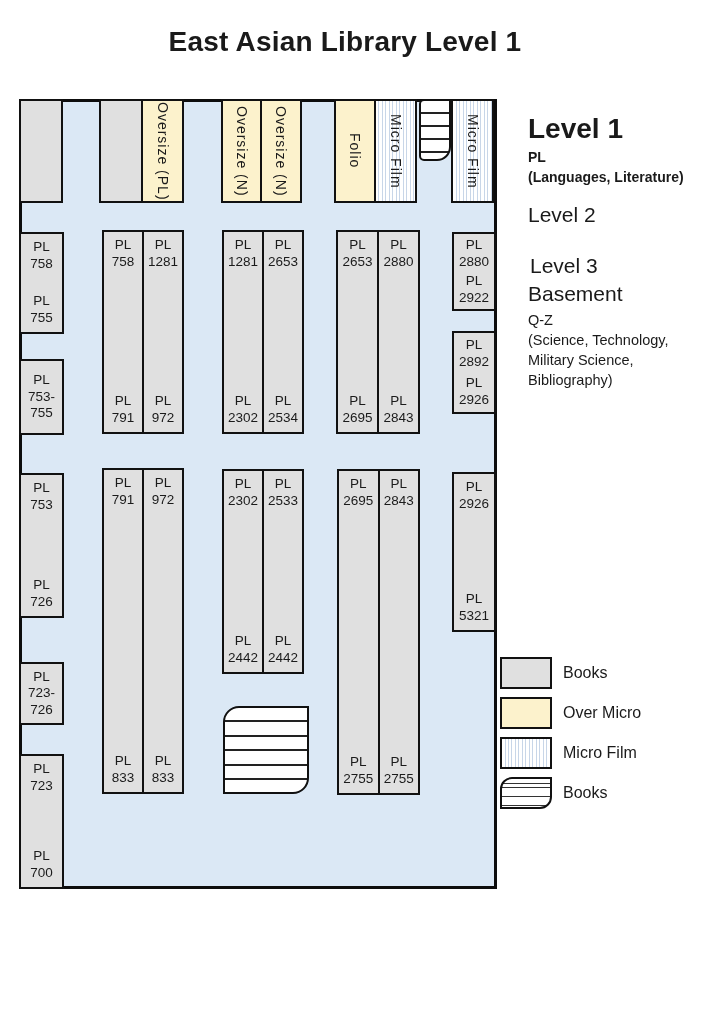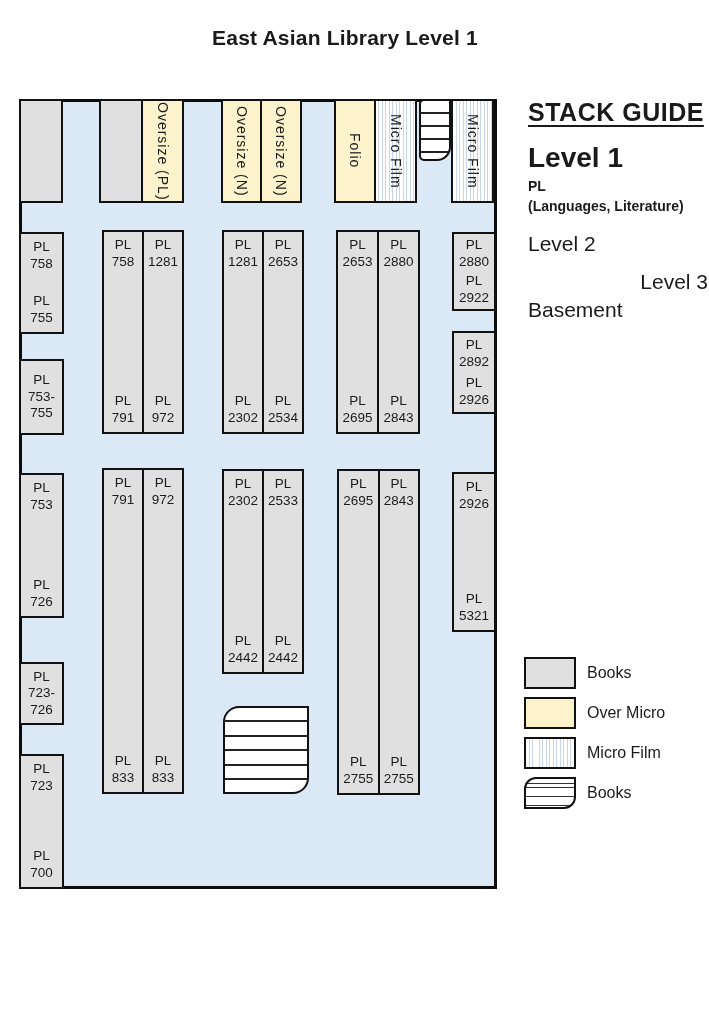--- a/index.html
+++ b/index.html
@@ -1,19 +1,19 @@
 <!DOCTYPE html>
 <html><head>
 <meta charset="utf-8">
 <style>
   html,body{margin:0;padding:0;background:#ffffff;}
   .page{position:relative;width:709px;height:1024px;background:#ffffff;overflow:hidden;
         font-family:"Liberation Sans",sans-serif;color:#1a1a1a;}
   .title{position:absolute;top:26px;left:0;width:690px;text-align:center;
-         font-size:21px;font-weight:700;letter-spacing:0.2px;}
+         font-size:28px;font-weight:700;letter-spacing:0.2px;}
   
   .floor{position:absolute;left:19px;top:99px;width:478px;height:790px;
          background:#dbe8f5;border:3px solid #0d0d0d;box-sizing:border-box;}
   .box{position:absolute;background:#e0e0e0;border:2px solid #111;box-sizing:border-box;}
   .yellow{background:#fcf2cc;}
   .mf{background:repeating-linear-gradient(to right,#ffffff 0 2.5px,#c8d6e8 2.5px 3.5px);}
   .stairsTop{background:#fff repeating-linear-gradient(to bottom,rgba(0,0,0,0) 0 11px,#222 11px 13px);
              border-radius:5px 0 14px 5px;}
   .stairsMid{background:#fff repeating-linear-gradient(to bottom,rgba(0,0,0,0) 0 12.5px,#222 12.5px 14.5px);
              border-radius:16px 0 16px 0;}
@@ -31,24 +31,24 @@
   .guide{position:absolute;left:528px;top:98px;width:180px;}
   .g-title{font-size:25px;font-weight:700;letter-spacing:0.5px;
            text-decoration:underline;text-decoration-thickness:2px;text-underline-offset:4px;}
   .g-sec{margin-top:16px;}
   .g-head{font-size:21px;font-weight:400;margin:0 0 4px 0;}
   .g-body{font-size:14.5px;line-height:20px;white-space:pre-line;}
   .sec-1{margin-top:15px;}
   .sec-1 .g-head{font-size:28px;font-weight:700;margin-bottom:2px;}
   .sec-1 .g-body{font-weight:700;font-size:14px;}
   .sec-2{margin-top:16px;}
-  .sec-3{margin-top:14px;margin-left:2px;text-align:right;}
+  .sec-3{margin-top:27px;margin-left:2px;}
   .sec-4{margin-top:0;}
   
-  .legend{position:absolute;left:524px;top:657px;width:180px;}
+  .legend{position:absolute;left:500px;top:657px;width:180px;}
   .leg-row{display:flex;align-items:center;height:32px;margin-bottom:8px;}
   .swatch{width:52px;height:32px;border:2px solid #111;box-sizing:border-box;flex:none;}
   .sw-books{background:#e0e0e0;}
   .sw-oversize{background:#fcf2cc;}
   .sw-mf{background:repeating-linear-gradient(to right,#ffffff 0 2.5px,#c8d6e8 2.5px 3.5px);}
   .sw-stairs{background:#fff repeating-linear-gradient(to bottom,rgba(0,0,0,0) 0 3.5px,#333 3.5px 4.5px);
              border-radius:12px 0 12px 0;}
   .leg-label{margin-left:11px;font-size:16px;color:#1a1a1a;}
 </style>
 </head>
@@ -212,34 +212,37 @@
       <div class="pcol">
         <div class="plabel lt">PL
 2843</div>
         <div class="plabel lb">PL
 2755</div>
       </div>
     </div>
   </div>
 
   <div class="guide">
-    <div class="g-title">STACK GUIDE</div>
     <div class="g-sec sec-1">
       <div class="g-head">Level 1</div>
       <div class="g-body">PL
 (Languages, Literature)</div>
     </div>
     <div class="g-sec sec-2">
       <div class="g-head">Level 2</div>
     </div>
     <div class="g-sec sec-3">
       <div class="g-head">Level 3</div>
     </div>
     <div class="g-sec sec-4">
       <div class="g-head">Basement</div>
+      <div class="g-body">Q-Z
+(Science, Technology,
+Military Science,
+Bibliography)</div>
     </div>
   </div>
 
   <div class="legend">
     <div class="leg-row">
       <div class="swatch sw-books"></div>
       <div class="leg-label">Books</div>
     </div>
     <div class="leg-row">
       <div class="swatch sw-oversize"></div>

